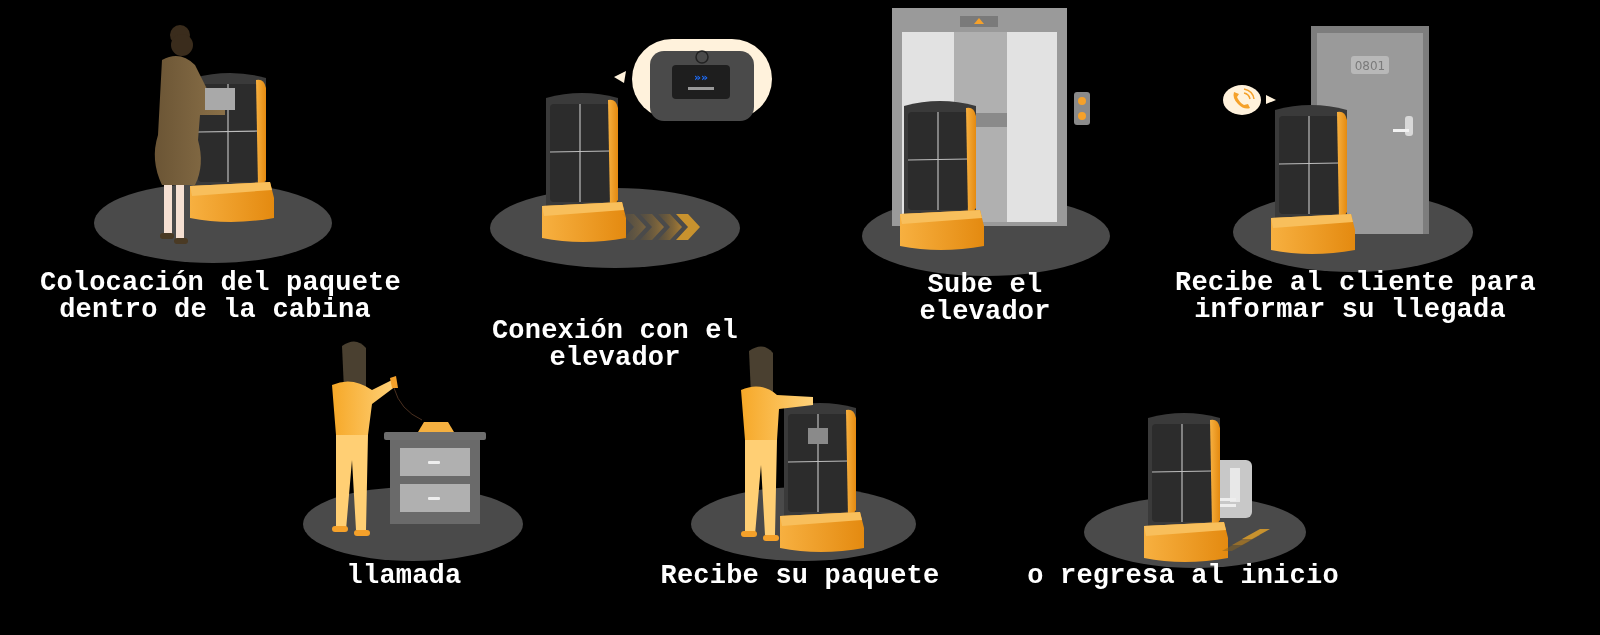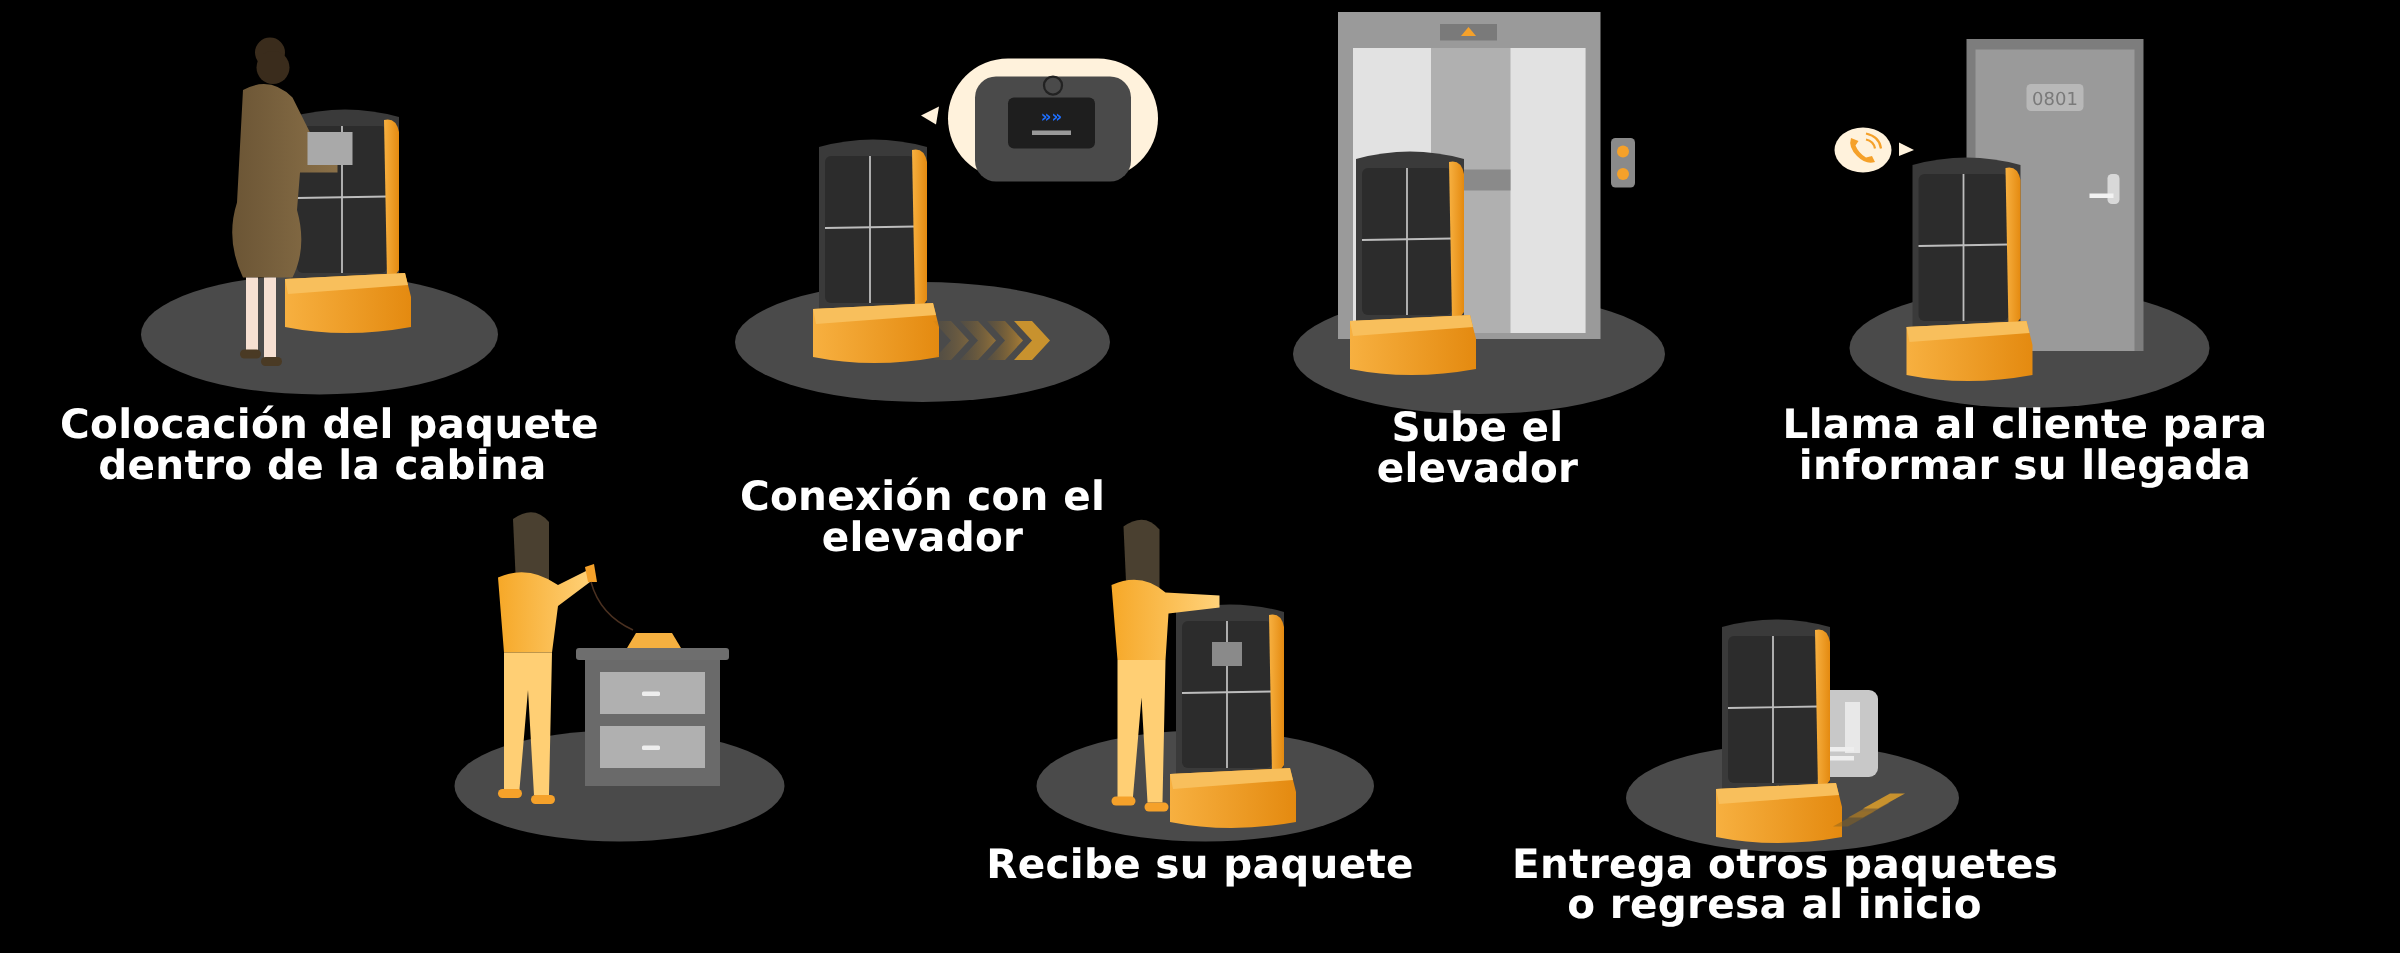--- a/index.html
+++ b/index.html
@@ -1,19 +1,19 @@
 <!DOCTYPE html>
 <html><head>
 <meta charset="utf-8">
 <style>
   html,body{margin:0;padding:0;background:#000;}
   body{width:1600px;height:635px;position:relative;overflow:hidden;font-family:"DejaVu Sans","Liberation Sans",sans-serif;}
   .step{position:absolute;}
   .floor{position:absolute;border-radius:50%;background:#4a4a4a;}
-  .caption{position:absolute;color:#fff;font-weight:bold;font-size:27px;line-height:27px;text-align:center;white-space:nowrap;letter-spacing:0.2px;}
+  .caption{position:absolute;color:#fff;font-weight:bold;font-size:27px;line-height:27px;text-align:center;white-space:nowrap;letter-spacing:0.2px;font-family:Liberation Mono, monospace;}
   .caption span{display:block;}
   svg{position:absolute;overflow:visible;}
 </style>
 </head>
 <body>
 
 <svg width="0" height="0" style="position:absolute">
   <defs>
     <linearGradient id="og" x1="0" x2="1">
       <stop offset="0" stop-color="#f7b040"></stop>
@@ -128,21 +128,21 @@
       <use href="#robot"></use>
     </svg>
   <svg style="left:1222px;top:84px;" width="60" height="32" viewBox="0 0 60 32">
     <ellipse cx="20" cy="16" rx="19" ry="15" fill="#fff2dc"></ellipse>
     <path d="M12 8 Q10 14 16 20 Q22 26 28 24 L26 20 L22 21 Q17 18 15 13 L17 10 Z" fill="#f5a12a"></path>
     <path d="M22 9 Q27 10 28 15" stroke="#f5a12a" stroke-width="1.5" fill="none"></path>
     <path d="M22 5 Q31 7 32 15" stroke="#f5a12a" stroke-width="1.5" fill="none"></path>
     <path d="M44 11 L54 16 L44 20 Z" fill="#fff2dc"></path>
   </svg>
   <div class="caption" style="left:1175px;top:270px;width:350px;">
-    <span>Llama al cliente para</span>
+    <span>Recibe al cliente para</span>
     <span>informar su llegada</span>
   </div>
 </div>
 
 <div class="step">
   <div class="floor" style="left:303px;top:487px;width:220px;height:74px;"></div>
   <svg style="left:384px;top:418px;" width="104" height="112" viewBox="0 0 104 112">
     <rect x="0" y="14" width="102" height="8" rx="2" fill="#6e6e6e"></rect>
     <rect x="6" y="22" width="90" height="84" fill="#6a6a6a"></rect>
     <rect x="16" y="30" width="70" height="28" fill="#b0b0b0"></rect>
@@ -154,20 +154,21 @@
   <svg style="left:322px;top:340px;" width="100" height="210" viewBox="0 0 100 210">
     <path d="M20 6 Q34 -4 44 8 L44 50 L22 50 Z" fill="#4a4030"></path>
     <path d="M10 45 Q30 36 50 50 L70 40 L74 46 L50 64 L46 95 L14 95 Z" fill="url(#womanYellow)"></path>
     <path d="M68 38 L74 36 L76 48 L70 48 Z" fill="#f5a12a"></path>
     <path d="M72 48 Q78 70 100 80" stroke="#4a3020" stroke-width="1" fill="none"></path>
     <path d="M14 95 L46 95 L44 190 L34 190 L30 120 L24 190 L14 190 Z" fill="#ffcf74"></path>
     <rect x="10" y="186" width="16" height="6" rx="3" fill="#f5a12a"></rect>
     <rect x="32" y="190" width="16" height="6" rx="3" fill="#f5a12a"></rect>
   </svg>
   <div class="caption" style="left:229px;top:563px;width:350px;">
+    <span>llamada</span>
   </div>
 </div>
 
 <div class="step">
   <div class="floor" style="left:691px;top:487px;width:225px;height:74px;"></div>
   <svg style="left:780px;top:398px;" width="90" height="165" viewBox="0 0 90 165">
     <use href="#robot"></use>
     <rect x="28" y="30" width="20" height="16" fill="#8a8a8a"></rect>
   </svg>
   <svg style="left:735px;top:345px;" width="90" height="210" viewBox="0 0 90 210">
@@ -192,16 +193,15 @@
   </svg>
   <svg style="left:1144px;top:408px;" width="90" height="165" viewBox="0 0 90 165">
       <use href="#robot"></use>
     </svg>
   <svg style="left:1222px;top:525px;" width="60" height="30" viewBox="0 0 60 30">
     <path d="M0 26 L18 16 L28 16 L10 26 Z" fill="#8a6420" opacity="0.5"></path>
     <path d="M10 20 L28 10 L38 10 L20 20 Z" fill="#a87828" opacity="0.7"></path>
     <path d="M20 14 L38 4 L48 4 L30 14 Z" fill="#c8922e"></path>
   </svg>
   <div class="caption" style="left:1008px;top:563px;width:350px;">
-    <span>Entrega otros paquetes</span>
     <span>o regresa al inicio</span>
   </div>
 </div>
 
 </body></html>

